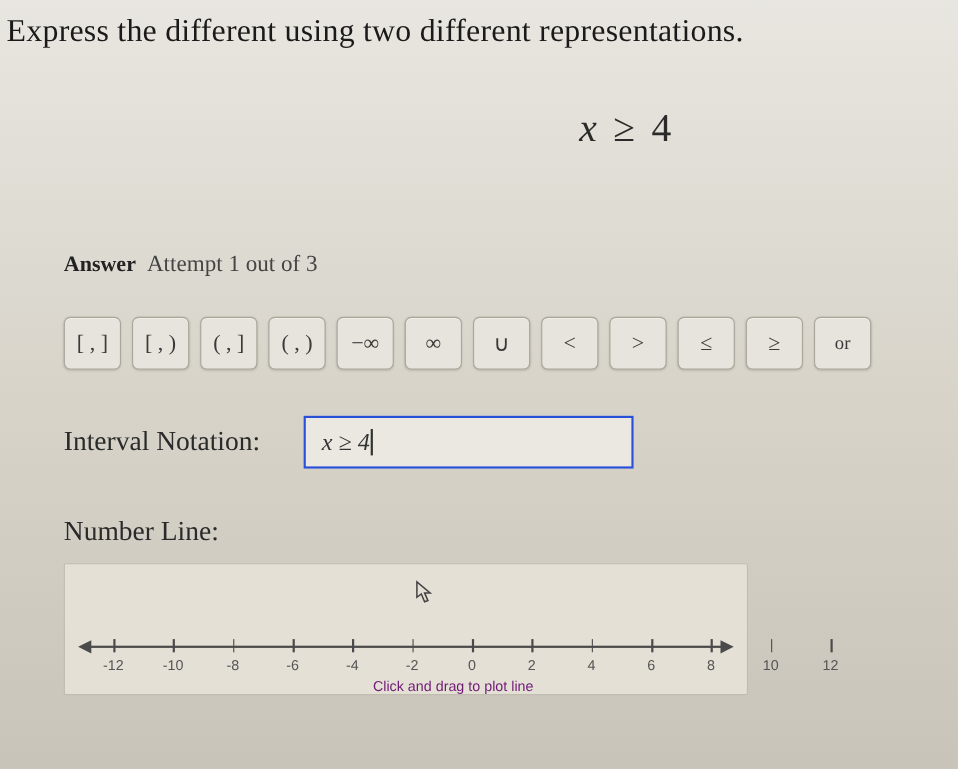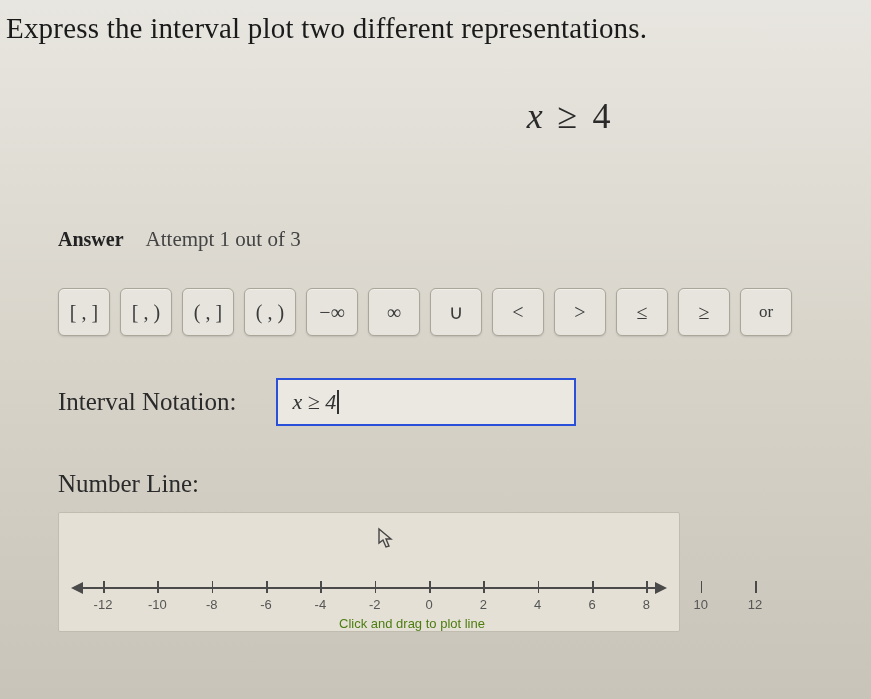--- a/index.html
+++ b/index.html
@@ -45,21 +45,21 @@
       font-family: Liberation Serif, serif;
       font-size: 20px;
       font-weight: bold;
       color: #222;
       text-align: right;
     }
     .attempt {
       font-family: Georgia, serif;
       font-size: 21px;
       color: #444;
-      margin-left: 18px;
+      margin-left: 6px;
     }
     .toolbar {
       margin-left: 52px;
       display: flex;
       gap: 10px;
       margin-bottom: 42px;
       flex-wrap: nowrap;
     }
     .tool-btn {
       min-width: 52px;
@@ -173,29 +173,29 @@
       font-family: Arial, sans-serif;
       font-size: 13px;
       color: #555;
       white-space: nowrap;
     }
     .footer-hint {
       position: absolute;
       bottom: 0px;
       left: 280px;
       font-size: 13px;
-      color: #4d7c0f;
+      color: #701a75;
       font-family: Arial, sans-serif;
     }
   </style>
 </head>
 <body>
 
 <div class="page">
-  <div class="question">Express the interval plot two different representations.</div>
+  <div class="question">Express the different using two different representations.</div>
 
   <div class="expression">
     <span>x</span>
     <span class="ge">≥</span>
     <span style="font-style:normal">4</span>
   </div>
 
   <div class="answer-row">
     <span class="answer-label">Answer</span>
     <span class="attempt">Attempt 1 out of 3</span>

